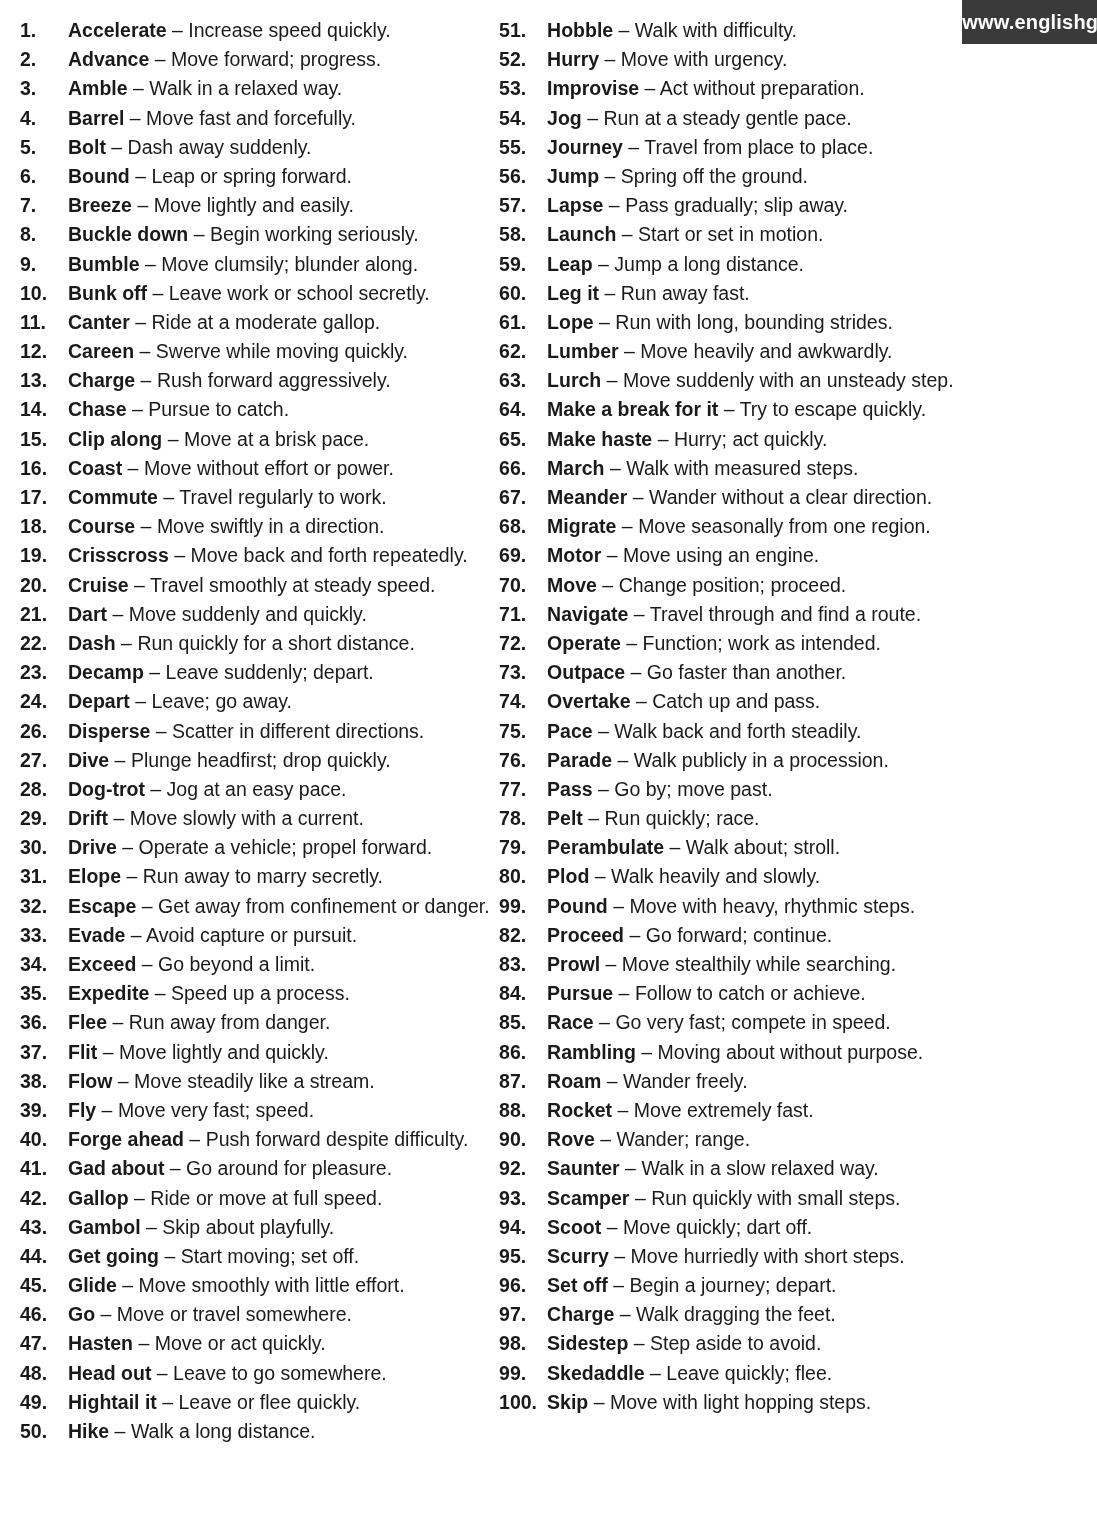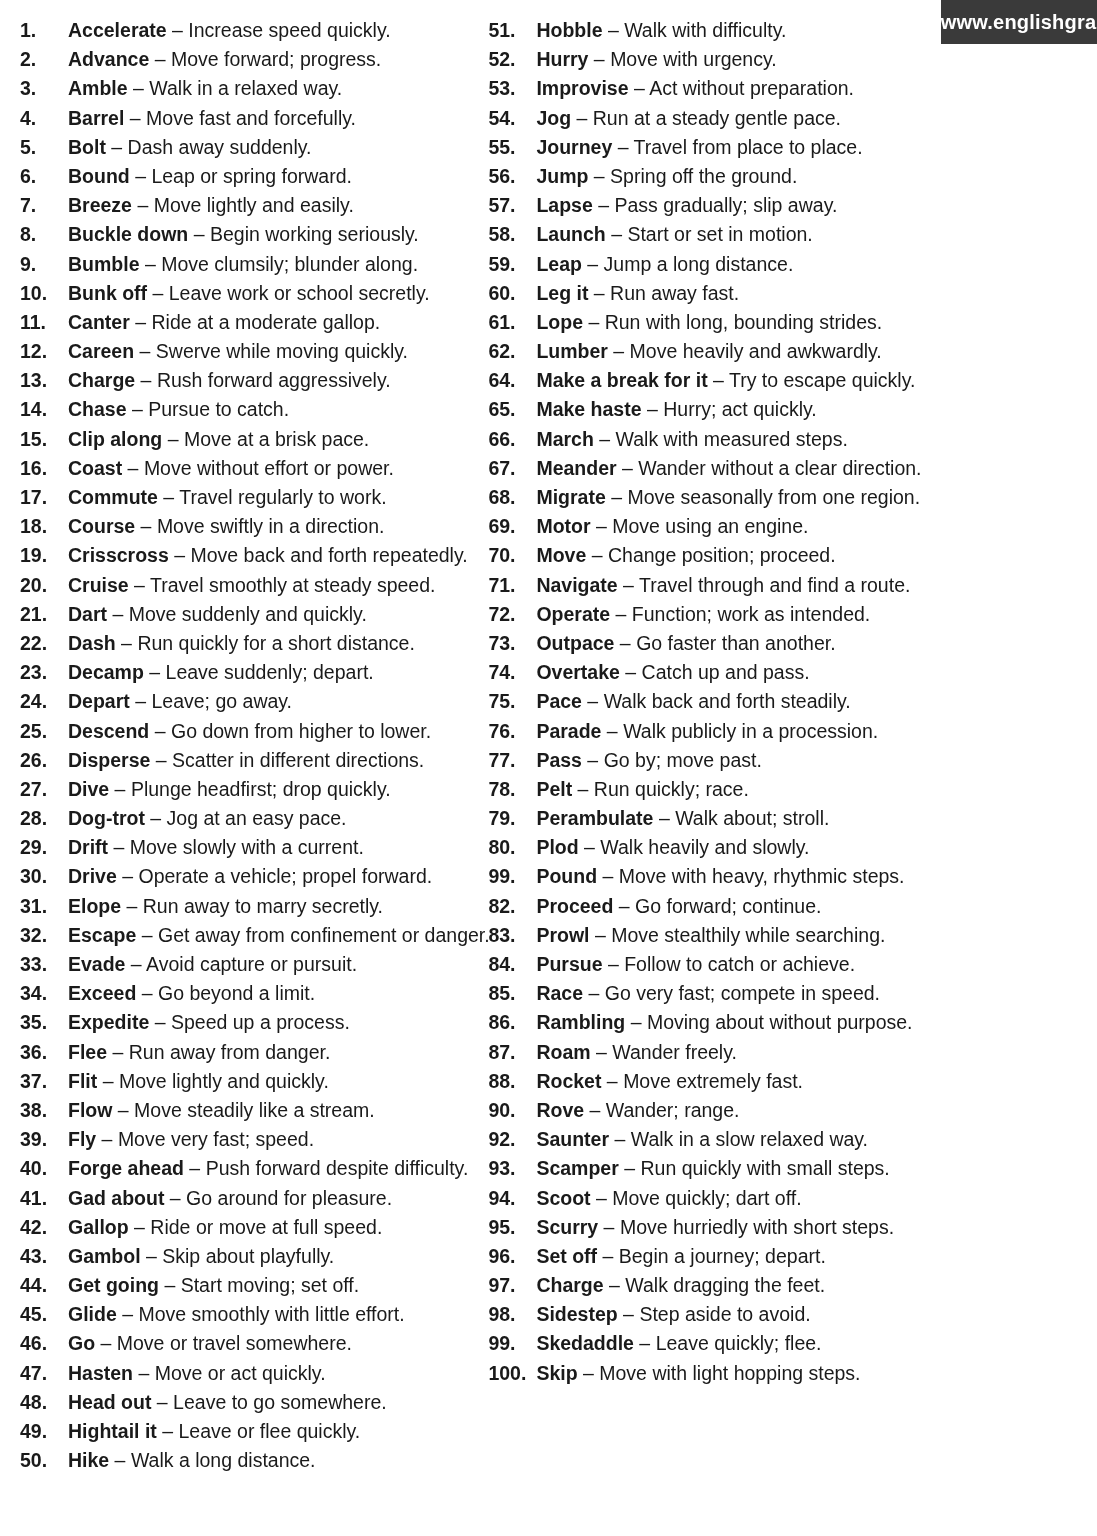--- a/index.html
+++ b/index.html
@@ -83,21 +83,20 @@
         <div class="row"><span class="num">15.</span><span class="entry"><b class="word">Clip along</b><span class="sep"> – </span><span class="def">Move at a brisk pace.</span></span></div>
         <div class="row"><span class="num">16.</span><span class="entry"><b class="word">Coast</b><span class="sep"> – </span><span class="def">Move without effort or power.</span></span></div>
         <div class="row"><span class="num">17.</span><span class="entry"><b class="word">Commute</b><span class="sep"> – </span><span class="def">Travel regularly to work.</span></span></div>
         <div class="row"><span class="num">18.</span><span class="entry"><b class="word">Course</b><span class="sep"> – </span><span class="def">Move swiftly in a direction.</span></span></div>
         <div class="row"><span class="num">19.</span><span class="entry"><b class="word">Crisscross</b><span class="sep"> – </span><span class="def">Move back and forth repeatedly.</span></span></div>
         <div class="row"><span class="num">20.</span><span class="entry"><b class="word">Cruise</b><span class="sep"> – </span><span class="def">Travel smoothly at steady speed.</span></span></div>
         <div class="row"><span class="num">21.</span><span class="entry"><b class="word">Dart</b><span class="sep"> – </span><span class="def">Move suddenly and quickly.</span></span></div>
         <div class="row"><span class="num">22.</span><span class="entry"><b class="word">Dash</b><span class="sep"> – </span><span class="def">Run quickly for a short distance.</span></span></div>
         <div class="row"><span class="num">23.</span><span class="entry"><b class="word">Decamp</b><span class="sep"> – </span><span class="def">Leave suddenly; depart.</span></span></div>
         <div class="row"><span class="num">24.</span><span class="entry"><b class="word">Depart</b><span class="sep"> – </span><span class="def">Leave; go away.</span></span></div>
-        <div class="row"><span class="num">25.</span><span class="entry"><b class="word">Descend</b><span class="sep"> – </span><span class="def">Go down from higher to lower.</span></span></div>
         <div class="row"><span class="num">26.</span><span class="entry"><b class="word">Disperse</b><span class="sep"> – </span><span class="def">Scatter in different directions.</span></span></div>
         <div class="row"><span class="num">27.</span><span class="entry"><b class="word">Dive</b><span class="sep"> – </span><span class="def">Plunge headfirst; drop quickly.</span></span></div>
         <div class="row"><span class="num">28.</span><span class="entry"><b class="word">Dog-trot</b><span class="sep"> – </span><span class="def">Jog at an easy pace.</span></span></div>
         <div class="row"><span class="num">29.</span><span class="entry"><b class="word">Drift</b><span class="sep"> – </span><span class="def">Move slowly with a current.</span></span></div>
         <div class="row"><span class="num">30.</span><span class="entry"><b class="word">Drive</b><span class="sep"> – </span><span class="def">Operate a vehicle; propel forward.</span></span></div>
         <div class="row"><span class="num">31.</span><span class="entry"><b class="word">Elope</b><span class="sep"> – </span><span class="def">Run away to marry secretly.</span></span></div>
         <div class="row"><span class="num">32.</span><span class="entry"><b class="word">Escape</b><span class="sep"> – </span><span class="def">Get away from confinement or danger.</span></span></div>
         <div class="row"><span class="num">33.</span><span class="entry"><b class="word">Evade</b><span class="sep"> – </span><span class="def">Avoid capture or pursuit.</span></span></div>
         <div class="row"><span class="num">34.</span><span class="entry"><b class="word">Exceed</b><span class="sep"> – </span><span class="def">Go beyond a limit.</span></span></div>
         <div class="row"><span class="num">35.</span><span class="entry"><b class="word">Expedite</b><span class="sep"> – </span><span class="def">Speed up a process.</span></span></div>
@@ -123,20 +122,21 @@
         <div class="row"><span class="num">53.</span><span class="entry"><b class="word">Improvise</b><span class="sep"> – </span><span class="def">Act without preparation.</span></span></div>
         <div class="row"><span class="num">54.</span><span class="entry"><b class="word">Jog</b><span class="sep"> – </span><span class="def">Run at a steady gentle pace.</span></span></div>
         <div class="row"><span class="num">55.</span><span class="entry"><b class="word">Journey</b><span class="sep"> – </span><span class="def">Travel from place to place.</span></span></div>
         <div class="row"><span class="num">56.</span><span class="entry"><b class="word">Jump</b><span class="sep"> – </span><span class="def">Spring off the ground.</span></span></div>
         <div class="row"><span class="num">57.</span><span class="entry"><b class="word">Lapse</b><span class="sep"> – </span><span class="def">Pass gradually; slip away.</span></span></div>
         <div class="row"><span class="num">58.</span><span class="entry"><b class="word">Launch</b><span class="sep"> – </span><span class="def">Start or set in motion.</span></span></div>
         <div class="row"><span class="num">59.</span><span class="entry"><b class="word">Leap</b><span class="sep"> – </span><span class="def">Jump a long distance.</span></span></div>
         <div class="row"><span class="num">60.</span><span class="entry"><b class="word">Leg it</b><span class="sep"> – </span><span class="def">Run away fast.</span></span></div>
         <div class="row"><span class="num">61.</span><span class="entry"><b class="word">Lope</b><span class="sep"> – </span><span class="def">Run with long, bounding strides.</span></span></div>
         <div class="row"><span class="num">62.</span><span class="entry"><b class="word">Lumber</b><span class="sep"> – </span><span class="def">Move heavily and awkwardly.</span></span></div>
+        <div class="row"><span class="num">63.</span><span class="entry"><b class="word">Lurch</b><span class="sep"> – </span><span class="def">Move suddenly with an unsteady step.</span></span></div>
         <div class="row"><span class="num">64.</span><span class="entry"><b class="word">Make a break for it</b><span class="sep"> – </span><span class="def">Try to escape quickly.</span></span></div>
         <div class="row"><span class="num">65.</span><span class="entry"><b class="word">Make haste</b><span class="sep"> – </span><span class="def">Hurry; act quickly.</span></span></div>
         <div class="row"><span class="num">66.</span><span class="entry"><b class="word">March</b><span class="sep"> – </span><span class="def">Walk with measured steps.</span></span></div>
         <div class="row"><span class="num">67.</span><span class="entry"><b class="word">Meander</b><span class="sep"> – </span><span class="def">Wander without a clear direction.</span></span></div>
         <div class="row"><span class="num">68.</span><span class="entry"><b class="word">Migrate</b><span class="sep"> – </span><span class="def">Move seasonally from one region.</span></span></div>
         <div class="row"><span class="num">69.</span><span class="entry"><b class="word">Motor</b><span class="sep"> – </span><span class="def">Move using an engine.</span></span></div>
         <div class="row"><span class="num">70.</span><span class="entry"><b class="word">Move</b><span class="sep"> – </span><span class="def">Change position; proceed.</span></span></div>
         <div class="row"><span class="num">71.</span><span class="entry"><b class="word">Navigate</b><span class="sep"> – </span><span class="def">Travel through and find a route.</span></span></div>
         <div class="row"><span class="num">72.</span><span class="entry"><b class="word">Operate</b><span class="sep"> – </span><span class="def">Function; work as intended.</span></span></div>
         <div class="row"><span class="num">73.</span><span class="entry"><b class="word">Outpace</b><span class="sep"> – </span><span class="def">Go faster than another.</span></span></div>

